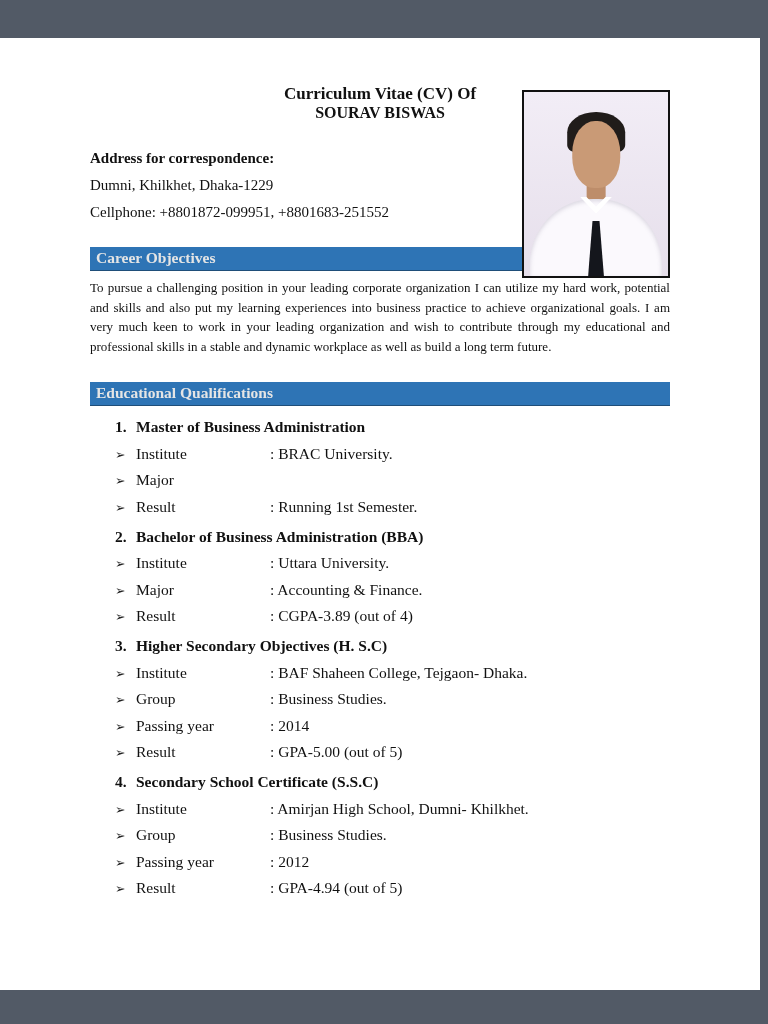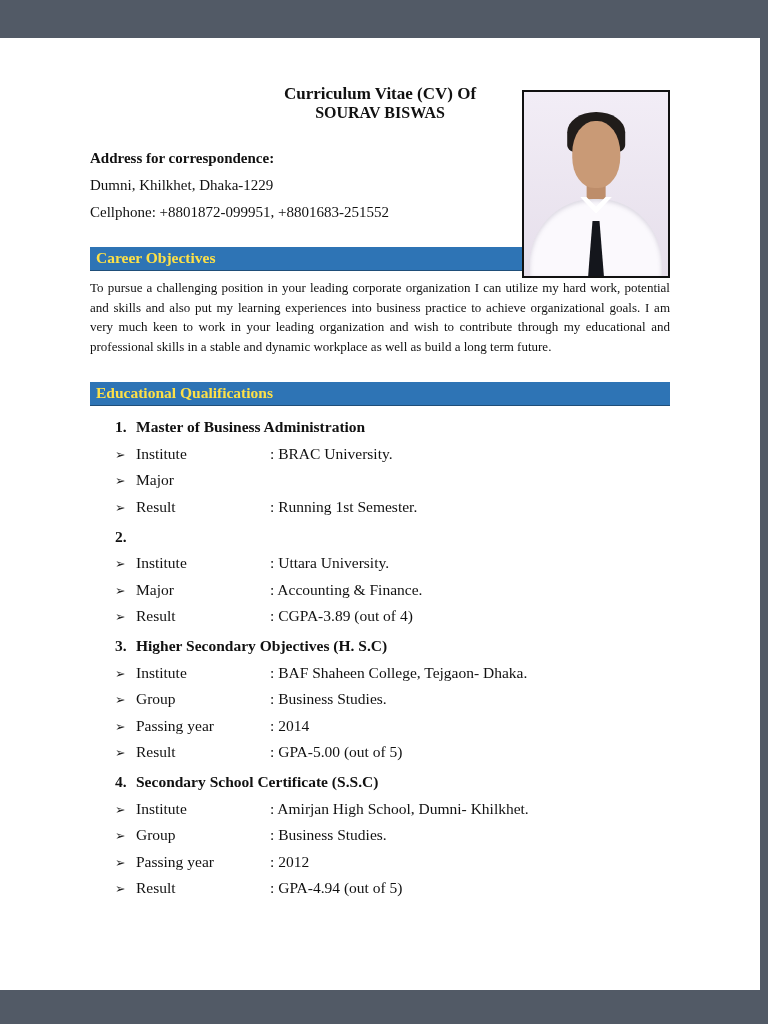--- a/index.html
+++ b/index.html
@@ -65,21 +65,21 @@
     clip-path: polygon(28% 0, 72% 0, 100% 100%, 0 100%);
   }
 
   .contact { margin-top: 28px; font-size: 15px; }
   .contact-heading { font-weight: bold; }
   .contact-line { margin-top: 10px; }
 
   .section-bar {
     margin-top: 26px;
     background: #2E74B5;
-    color: #fde047;
+    color: #e5e5e5;
     font-weight: bold;
     font-size: 15.5px;
     padding: 2px 6px 3px 6px;
     border-bottom: 1px solid #1F4E79;
   }
   .objective-text {
     margin-top: 7px;
     font-size: 13px;
     line-height: 1.5;
     text-align: justify;
@@ -146,20 +146,21 @@
         <span class="q-label">Major</span>
       </div>
       <div class="edu-row">
         <span class="bullet">➢</span>
         <span class="q-label">Result</span>
         <span class="q-value">: Running 1st Semester.</span>
       </div>
 
       <div class="edu-heading">
         <span class="edu-num">2.</span>
+        <span>Bachelor of Business Administration (BBA)</span>
       </div>
       <div class="edu-row">
         <span class="bullet">➢</span>
         <span class="q-label">Institute</span>
         <span class="q-value">: Uttara University.</span>
       </div>
       <div class="edu-row">
         <span class="bullet">➢</span>
         <span class="q-label">Major</span>
         <span class="q-value">: Accounting &amp; Finance.</span>

